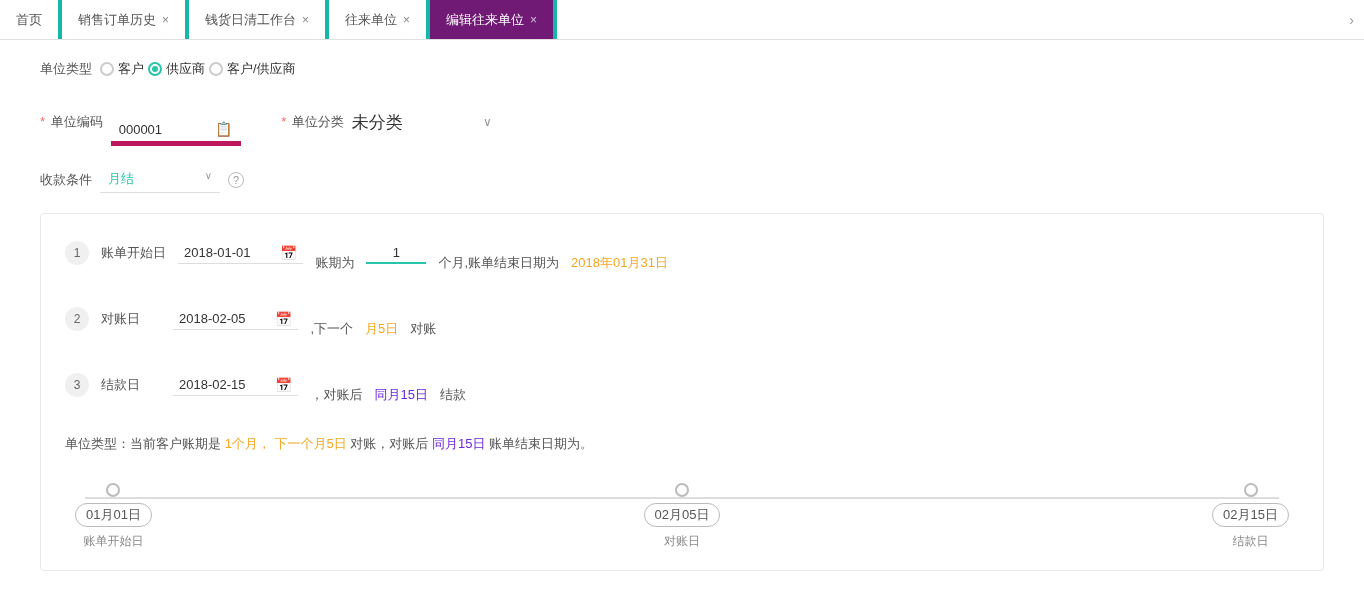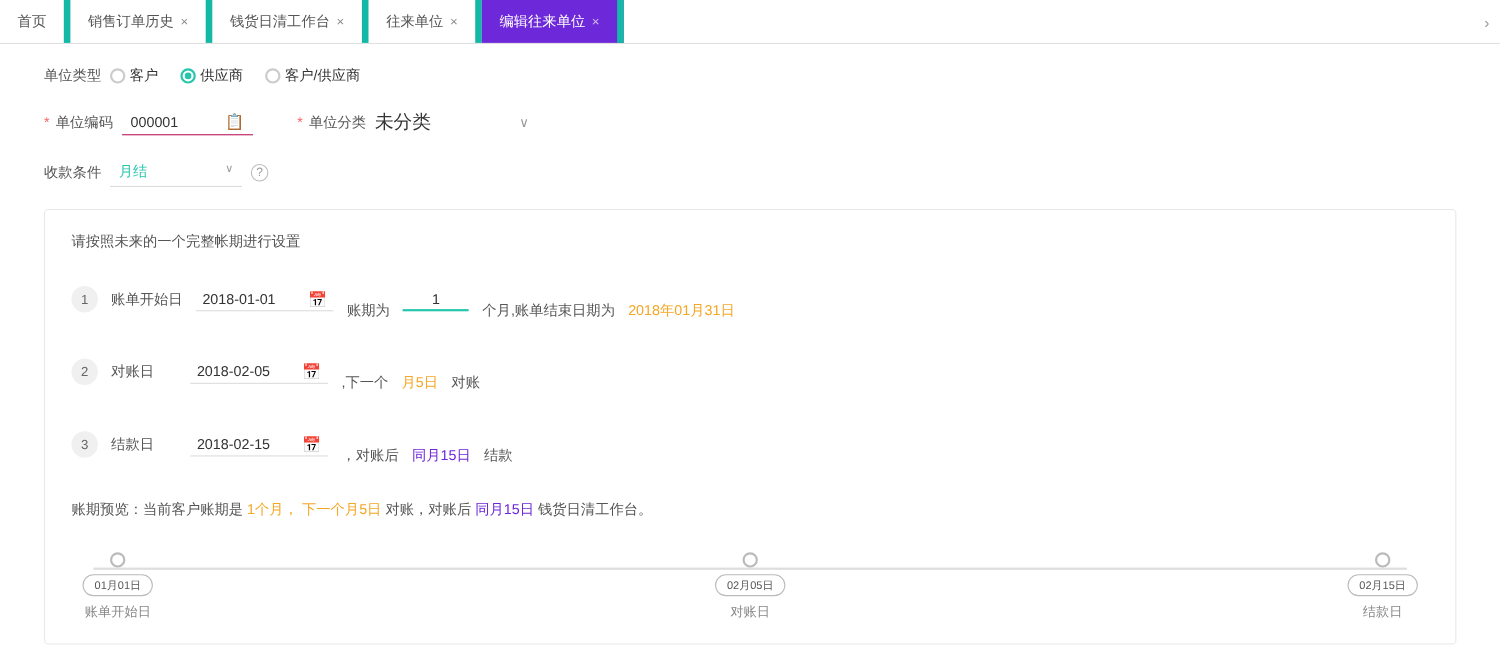--- a/index.html
+++ b/index.html
@@ -15,26 +15,26 @@
       padding-left: 0;
     }
     .tab-item {
       display: flex;
       align-items: center;
       padding: 0 16px;
       height: 100%;
       cursor: pointer;
       font-size: 13px;
       color: #555;
-      border-right: 6px solid #14b8a6;
+      border-right: 4px solid #14b8a6;
       gap: 6px;
       white-space: nowrap;
     }
     .tab-item.active {
-      background: #6d28d9;
+      background: #701a75;
       color: #fff;
     }
     .tab-close {
       font-size: 12px;
       color: inherit;
       opacity: 0.7;
       cursor: pointer;
     }
     .tab-arrow {
       margin-left: auto;
@@ -69,21 +69,21 @@
       white-space: nowrap;
       font-size: 13px;
     }
     .required-mark {
       color: #f56c6c;
       margin-right: 2px;
     }
     .radio-group {
       display: flex;
       align-items: center;
-      gap: 20px;
+      gap: 4px;
     }
     .radio-item {
       display: flex;
       align-items: center;
       gap: 4px;
       cursor: pointer;
       font-size: 13px;
     }
     .radio-circle {
       width: 14px;
@@ -112,23 +112,24 @@
       font-size: 13px;
       outline: none;
       color: #333;
       background: transparent;
       min-width: 120px;
     }
 
     .input-with-icon {
       display: flex;
       align-items: center;
-      border-bottom: 1px solid #be185d;
+      border-bottom: 5px solid #be185d;
       padding: 4px 8px;
-      gap: 6px;
+      gap: 17px;
+      margin-top: 19px;
     }
     .input-with-icon input {
       border: none;
       outline: none;
       font-size: 13px;
       color: #333;
       background: transparent;
       min-width: 80px;
     }
     .calendar-icon {
@@ -266,21 +267,21 @@
       border: 2px solid #bbb;
       background: #fff;
     }
     .point-start .point-dot, .point-end .point-dot {
       border-color: #bbb;
     }
     .point-badge {
       border: 1px solid #bbb;
       border-radius: 12px;
       padding: 2px 10px;
-      font-size: 10px;
+      font-size: 13px;
       color: #555;
       background: #fff;
     }
     .point-sublabel {
       font-size: 12px;
       color: #888;
     }
 
     
     .classify-select {
@@ -381,21 +382,20 @@
       <span class="form-label">收款条件</span>
       <div class="select-wrapper">
         <span class="select-text">月结</span>
         <span class="chevron-icon">∨</span>
       </div>
       <div class="help-icon">?</div>
     </div>
   </div>
 
   <div class="section-box">
-    <div class="section-title">请按照未来的一个完整帐期进行设置</div>
 
     <div class="data-row">
       <div class="row-num">1</div>
       <span class="row-label">账单开始日</span>
       <div class="date-field">
         <input type="text" value="2018-01-01" style="">
         <span class="calendar-icon">📅</span>
       </div>
       <span class="row-desc">账期为</span>
       <input type="text" class="period-input" value="1" style="">
@@ -421,26 +421,26 @@
       <div class="date-field">
         <input type="text" value="2018-02-15" style="">
         <span class="calendar-icon">📅</span>
       </div>
       <span class="row-desc">，对账后</span>
       <span class="row-desc highlight-green">同月15日</span>
       <span class="row-desc">结款</span>
     </div>
 
     <div class="preview-text">
-      <span>账期预览：当前客户账期是</span>
+      <span>单位类型：当前客户账期是</span>
       <span class="highlight-orange">1个月，</span>
       <span class="highlight-orange">下一个月5日</span>
       <span> 对账，对账后 </span>
       <span class="highlight-green">同月15日</span>
-      <span> 钱货日清工作台。</span>
+      <span> 账单结束日期为。</span>
     </div>
 
     <div class="timeline-wrap">
       <div class="timeline-line"></div>
       <div class="timeline-points">
         <div class="timeline-point point-start">
           <div class="point-dot"></div>
           <div class="point-badge">01月01日</div>
           <div class="point-sublabel">账单开始日</div>
         </div>

